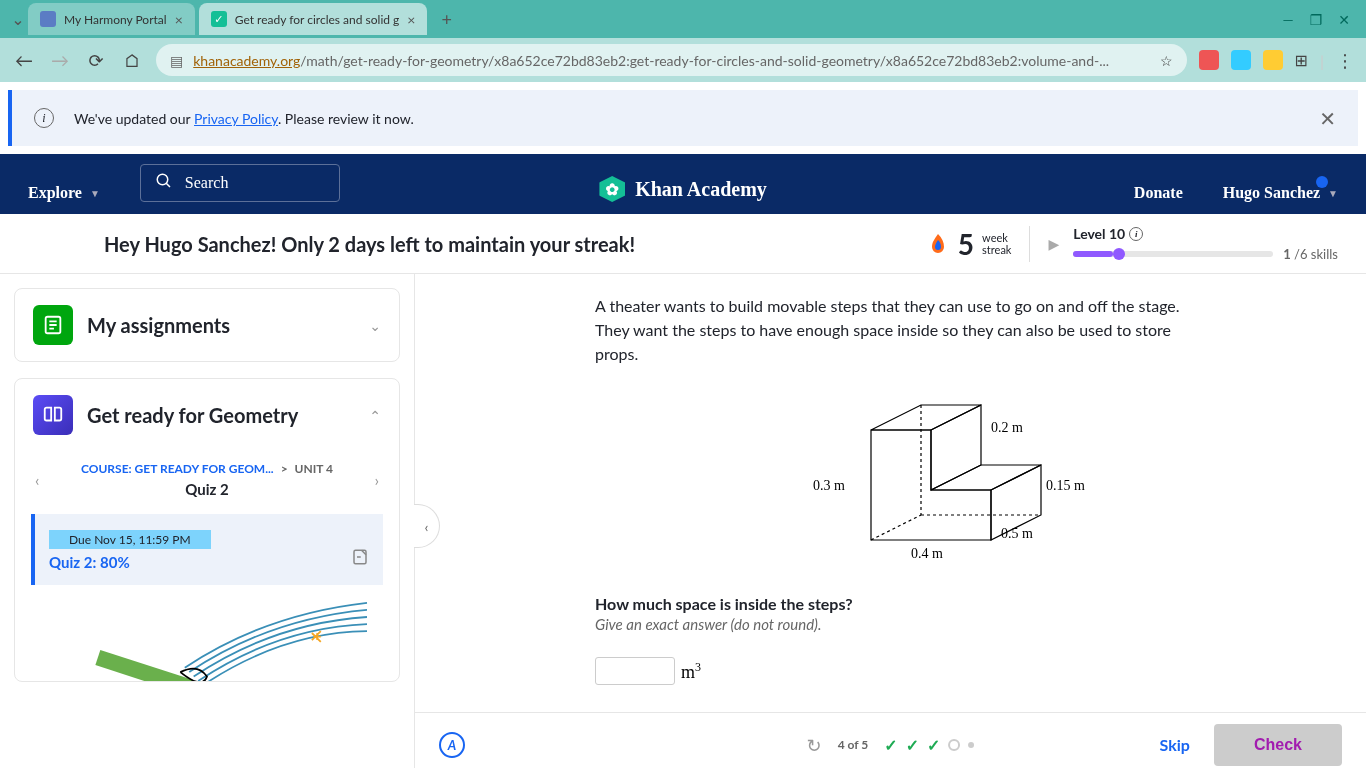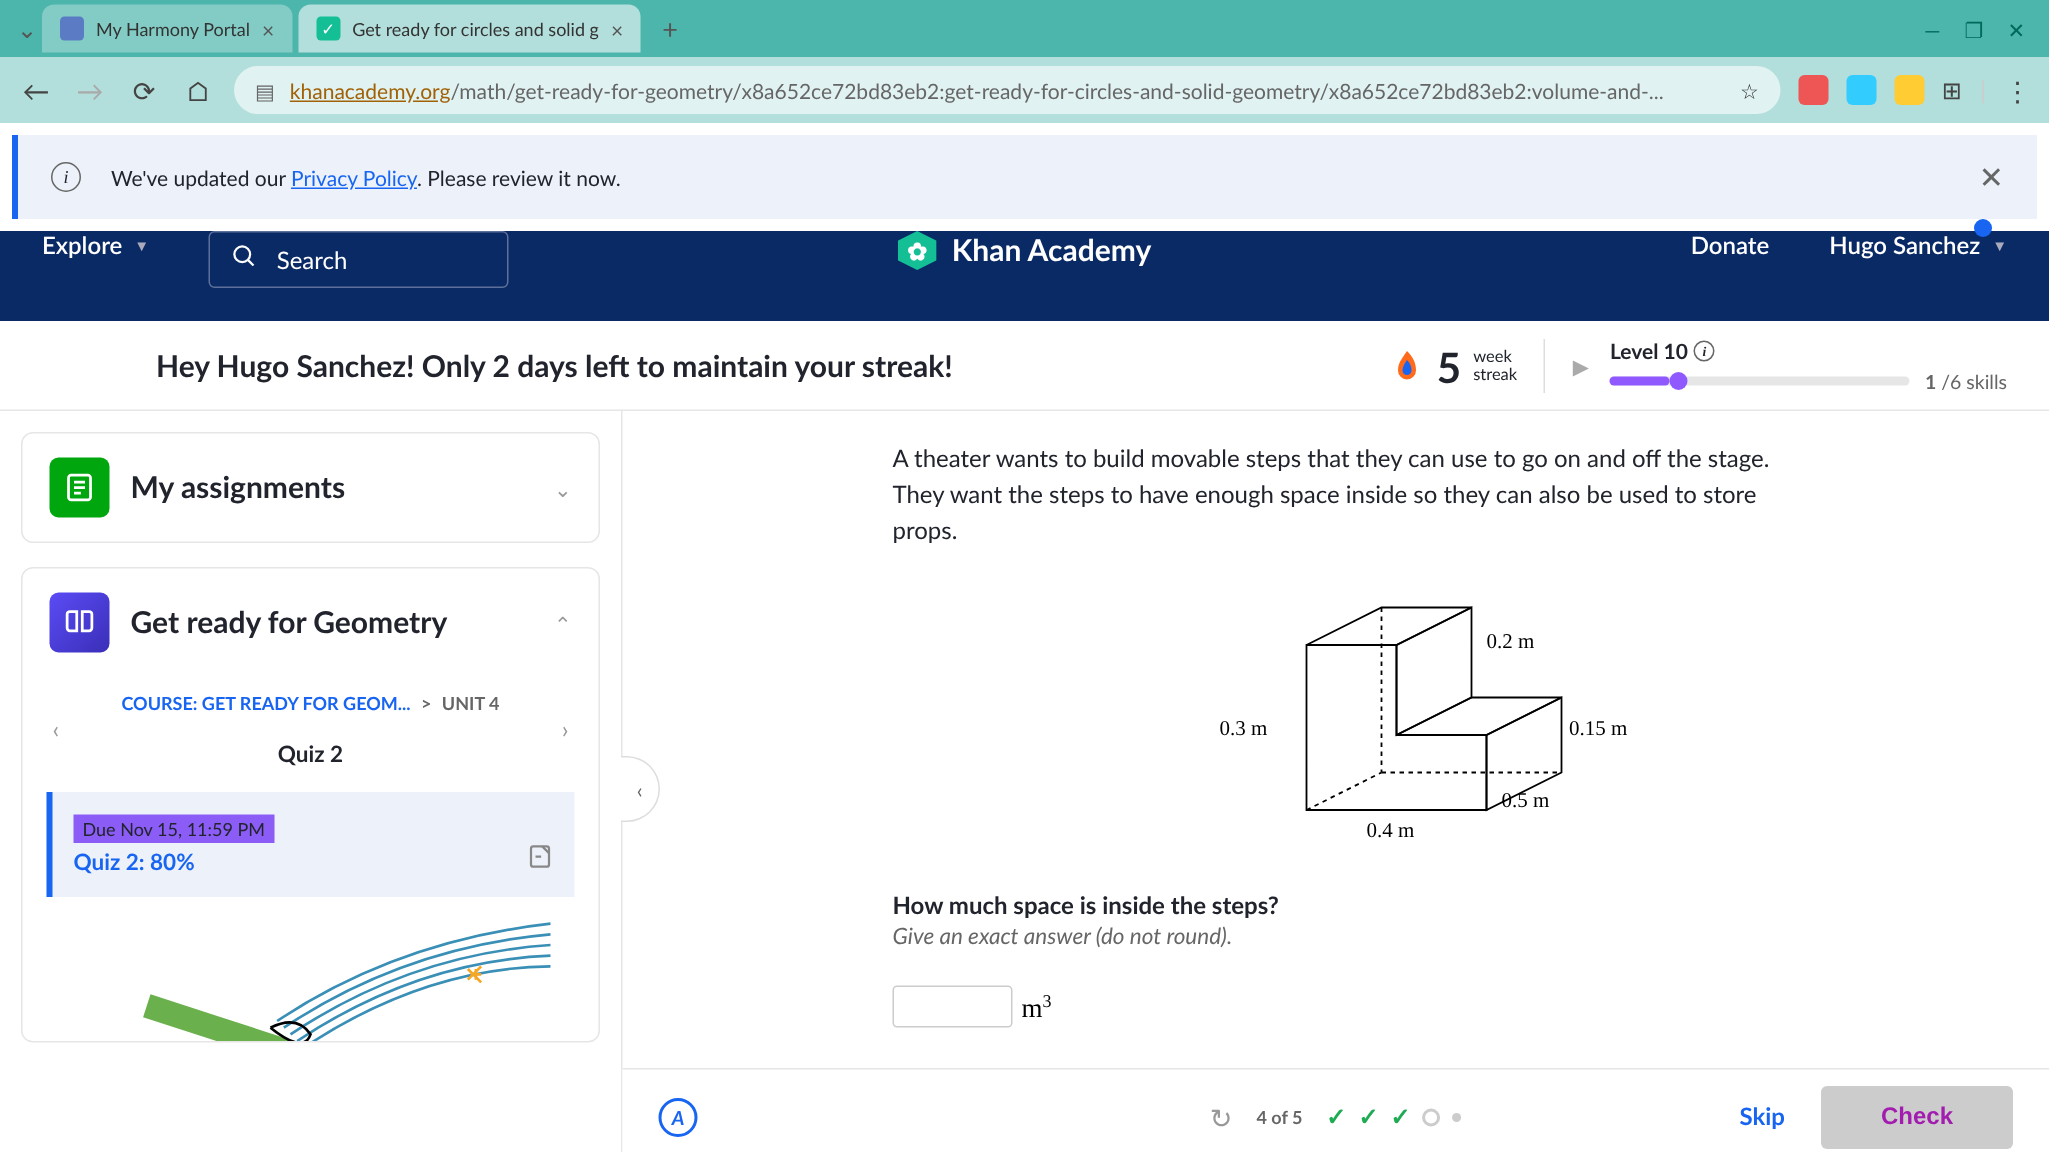--- a/index.html
+++ b/index.html
@@ -18,21 +18,21 @@
 .url-site { color: #a16207; text-decoration: underline; }
 .url-path { color: #666; }
 .url-icons { margin-left: auto; display: flex; gap: 10px; align-items: center; }
 .ext-icons { display: flex; gap: 12px; align-items: center; }
 .ext-icon { width: 20px; height: 20px; border-radius: 4px; }
 .page { background: #fff; height: 686px; overflow: hidden; position: relative; }
 .banner { background: #edf2fa; border-left: 4px solid #1865f2; margin: 8px; height: 56px; display: flex; align-items: center; padding: 0 22px; font-size: 14px; color: #21242c; }
 .banner-icon { width: 20px; height: 20px; border: 1.5px solid #666; border-radius: 50%; display: flex; align-items: center; justify-content: center; margin-right: 20px; font-size: 12px; font-style: italic; font-family: serif; }
 .banner a { color: #1865f2; text-decoration: underline; }
 .banner-close { margin-left: auto; font-size: 20px; color: #666; cursor: pointer; }
-.topnav { background: #0a2a66; height: 60px; display: flex; align-items: flex-start; padding: 0 28px; color: #fff; }
+.topnav { background: #0a2a66; height: 60px; display: flex; align-items: flex-end; padding: 12px 28px; color: #fff; font-family: Liberation Serif, serif; }
 .explore { display: flex; align-items: center; gap: 8px; font-size: 16px; cursor: pointer; font-weight: 600; }
 .search-box { margin-left: 40px; border: 1px solid #5c7099; border-radius: 4px; height: 38px; width: 200px; display: flex; align-items: center; padding: 0 14px; gap: 12px; font-size: 16px; cursor: pointer; }
 .brand { margin-left: auto; margin-right: auto; display: flex; align-items: center; gap: 10px; font-size: 20px; font-weight: 700; position: absolute; left: 50%; transform: translateX(-50%); }
 .brand-logo { width: 26px; height: 26px; background: #14bf96; display: flex; align-items: center; justify-content: center; font-size: 16px; }
 .topnav-right { margin-left: auto; display: flex; align-items: center; gap: 40px; font-size: 16px; font-weight: 600; }
 .user-menu { display: flex; align-items: center; gap: 8px; position: relative; cursor: pointer; }
 .notif-dot { width: 12px; height: 12px; background: #1865f2; border-radius: 50%; position: absolute; top: -8px; right: 10px; }
 .header-row { height: 60px; display: flex; align-items: center; padding: 0 28px 0 104px; border-bottom: 1px solid #e6e6e6; }
 .greeting { font-size: 20px; font-weight: 700; color: #21242c; }
 .streak-box { margin-left: auto; display: flex; align-items: center; gap: 8px; }
@@ -54,25 +54,25 @@
 .side-card { border: 1px solid #e6e6e6; border-radius: 8px; background: #fff; margin-bottom: 16px; }
 .side-head { display: flex; align-items: center; padding: 16px 18px; gap: 14px; cursor: pointer; }
 .side-icon { width: 40px; height: 40px; border-radius: 6px; display: flex; align-items: center; justify-content: center; color: #fff; font-size: 20px; }
 .side-icon.green { background: #00a60e; }
 .side-icon.blue { background: #4c6ef5; background: linear-gradient(135deg,#5b4cf5,#3a2eb8); }
 .side-title { font-size: 20px; font-weight: 700; color: #21242c; flex: 1; }
 .chevron { color: #999; font-size: 14px; }
 .course-nav { display: flex; align-items: center; padding: 10px 16px; }
 .course-nav-center { flex: 1; text-align: center; }
 .course-bc { font-size: 12px; font-weight: 700; color: #1865f2; }
-.quiz-title { font-size: 15px; font-weight: 700; color: #21242c; margin-top: 18px; }
+.quiz-title { font-size: 15px; font-weight: 700; color: #21242c; margin-top: 4px; }
 .nav-ch { color: #999; font-size: 16px; cursor: pointer; padding: 4px; }
 .assignment { background: #edf2fa; margin: 6px 16px 16px 16px; padding: 14px; border-left: 4px solid #1865f2; display: flex; }
 .assign-body { flex: 1; }
-.due-badge { background: #8b5cf6; padding: 2px 6px; font-size: 12px; color: #21242c; display: inline-block; }
+.due-badge { background: #7dd3fc; padding: 2px 20px; font-size: 12px; color: #21242c; display: inline-block; }
 .assign-title { color: #1865f2; font-weight: 700; font-size: 15px; margin-top: 4px; }
 .assign-sub { font-size: 14px; color: #999; margin-top: 2px; }
 .assign-icon { color: #666; font-size: 16px; align-self: flex-start; margin-top: 20px; }
 .scribble { height: 80px; margin: 10px 16px 0 16px; overflow: hidden; }
 .main { flex: 1; border-left: 1px solid #e6e6e6; position: relative; padding: 20px 40px 0 180px; }
 .collapse-tab { position: absolute; left: -1px; top: 230px; width: 26px; height: 44px; background: #fff; border: 1px solid #ddd; border-left: none; border-radius: 0 22px 22px 0; display: flex; align-items: center; justify-content: center; color: #666; cursor: pointer; font-size: 14px; }
 .problem-text { font-size: 16px; color: #21242c; line-height: 1.5; max-width: 600px; }
 .figure { margin: 24px auto; width: 300px; height: 180px; position: relative; }
 .question { font-size: 16px; font-weight: 700; color: #21242c; margin-top: 10px; }
 .hint { font-size: 15px; font-style: italic; color: #666; margin-top: 2px; }

